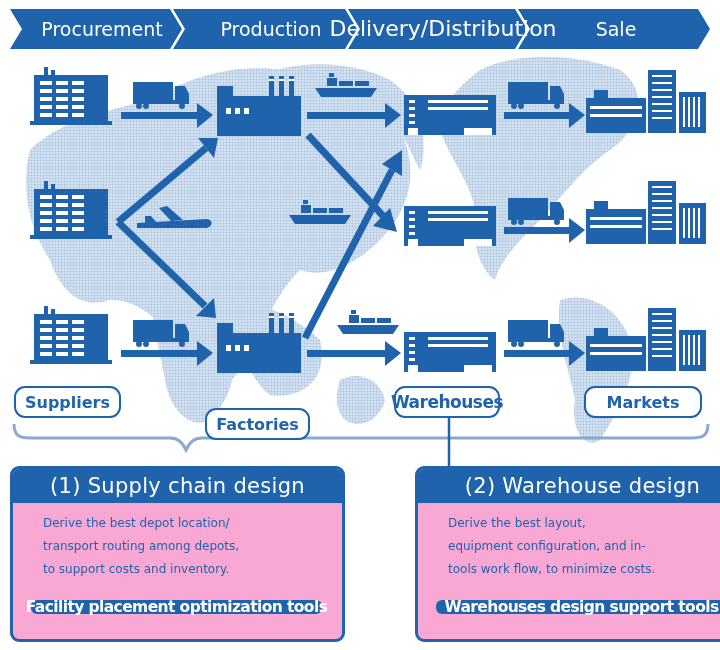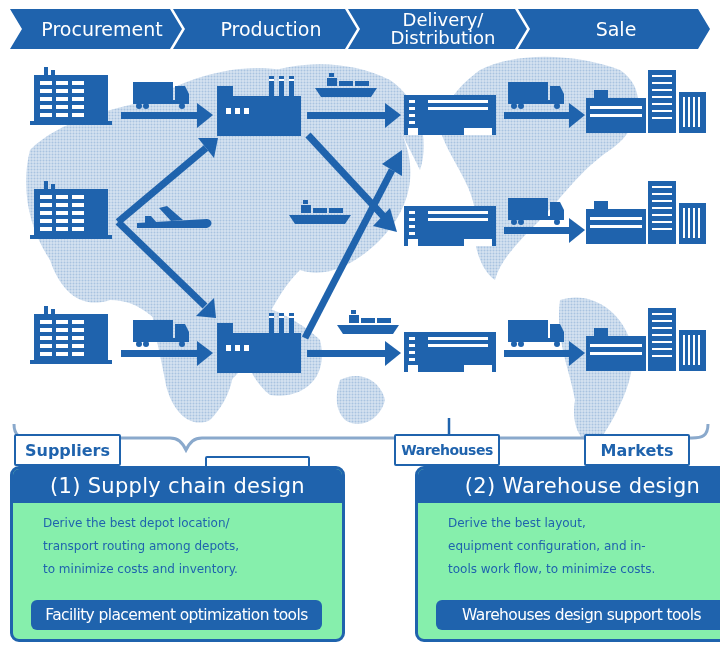--- a/index.html
+++ b/index.html
@@ -1,24 +1,24 @@
 <!DOCTYPE html>
 <html><head>
 <meta charset="utf-8">
 <style>
   html,body{margin:0;padding:0;background:#fff;}
   body{width:720px;height:650px;position:relative;overflow:hidden;font-family:"DejaVu Sans","Liberation Sans",sans-serif;}
   #stage{position:absolute;left:0;top:0;width:720px;height:650px;}
   .stage-label{position:absolute;top:9px;height:40px;display:flex;align-items:center;justify-content:center;color:#fff;font-weight:normal;text-align:center;line-height:18px;}
-  .node-label{position:absolute;height:32px;border:2px solid #1f63ad;border-radius:2px;background:#fff;color:#1f63ad;font-weight:bold;font-size:16px;display:flex;align-items:center;justify-content:center;box-sizing:border-box;margin-top:48px;}
-  .panel{position:absolute;top:466px;border:3px solid #1f63ad;border-radius:9px;background:#86efac;box-sizing:border-box;overflow:hidden;}
+  .node-label{position:absolute;height:32px;border:2px solid #1f63ad;border-radius:11px;background:#fff;color:#1f63ad;font-weight:bold;font-size:16px;display:flex;align-items:center;justify-content:center;box-sizing:border-box;}
+  .panel{position:absolute;top:466px;border:3px solid #1f63ad;border-radius:9px;background:#f9a8d4;box-sizing:border-box;overflow:hidden;}
   .panel-title{background:#1f63ad;color:#fff;font-size:21px;height:34px;display:flex;align-items:center;justify-content:center;font-weight:normal;letter-spacing:0.3px;}
   .panel-body{color:#1f63ad;font-size:12px;line-height:23px;padding:9px 12px 0 30px;}
   .panel-line{display:block;white-space:nowrap;}
-  .tool-btn{position:absolute;height:30px;background:#1f63ad;color:#fff;border-radius:6px;font-size:15.5px;font-weight:normal;display:flex;align-items:center;justify-content:center;letter-spacing:-0.6px;white-space:nowrap;}
+  .tool-btn{position:absolute;height:14px;background:#1f63ad;color:#fff;border-radius:6px;font-size:15.5px;font-weight:bold;display:flex;align-items:center;justify-content:center;letter-spacing:-0.6px;white-space:nowrap;}
 </style>
 </head>
 <body>
 
 <svg id="stage" width="720" height="650" viewBox="0 0 720 650">
   <defs>
     <pattern id="dots" width="3" height="3" patternUnits="userSpaceOnUse">
       <rect width="3" height="3" fill="#d6e3f1"></rect>
       <circle cx="1.5" cy="1.5" r="1" fill="#a9c3e0"></circle>
     </pattern>
@@ -364,37 +364,37 @@
       </g>
   </g>
 
   <path d="M14 424 C14 436 20 438 30 438 L170 438 C178 438 182 442 186 450 C190 442 194 438 202 438 L692 438 C702 438 708 436 708 424" fill="none" stroke="#8aa9cc" stroke-width="3"></path>
 
   <line x1="449" y1="418" x2="449" y2="468" stroke="#1f63ad" stroke-width="2.5"></line>
 </svg>
 
 <div class="stage-label" style="left:22px;width:160px;font-size:19px;">Procurement</div>
 <div class="stage-label" style="left:185px;width:172px;font-size:19px;">Production</div>
-<div class="stage-label" style="left:360px;width:166px;font-size:18px;flex-direction:column;">
+<div class="stage-label" style="left:360px;width:166px;font-size:22px;flex-direction:row;">
   <span>Delivery/</span>
   <span>Distribution</span>
 </div>
 <div class="stage-label" style="left:530px;width:172px;font-size:19px;">Sale</div>
 
 <div class="node-label" style="left:14px;top:386px;width:107px;">Suppliers</div>
 <div class="node-label" style="left:205px;top:408px;width:105px;">Factories</div>
-<div class="node-label" style="left:394px;top:386px;width:106px;font-size:14px;letter-spacing:-0.5px;">Warehouses</div>
-<div class="node-label" style="left:584px;top:386px;width:106px;">Markets</div>
+<div class="node-label" style="left:394px;top:386px;width:106px;font-size:17px;letter-spacing:-0.5px;">Warehouses</div>
+<div class="node-label" style="left:584px;top:386px;width:118px;">Markets</div>
 
 <div class="panel" style="left:10px;width:335px;height:176px;">
   <div class="panel-title">(1) Supply chain design</div>
   <div class="panel-body">
     <span class="panel-line">Derive the best depot location/</span>
     <span class="panel-line">transport routing among depots,</span>
-    <span class="panel-line">to minimize costs and inventory.</span>
+    <span class="panel-line">to support costs and inventory.</span>
   </div>
   <div class="tool-btn" style="left:18px;top:131px;width:291px;">Facility placement optimization tools</div>
 </div>
 
 <div class="panel" style="left:375px;width:335px;height:176px;margin-left:40px;">
   <div class="panel-title">(2) Warehouse design</div>
   <div class="panel-body">
     <span class="panel-line">Derive the best layout,</span>
     <span class="panel-line">equipment configuration, and in-</span>
     <span class="panel-line">tools work flow, to minimize costs.</span>

